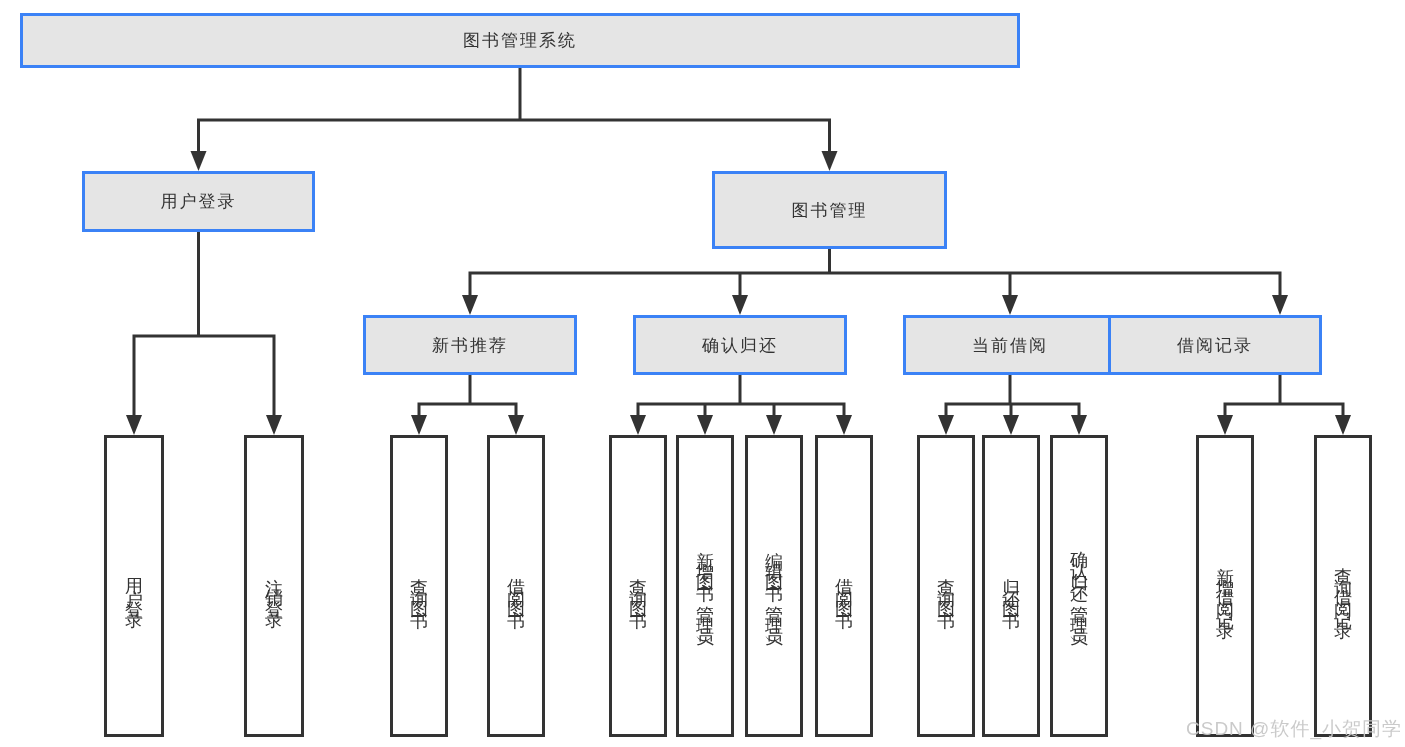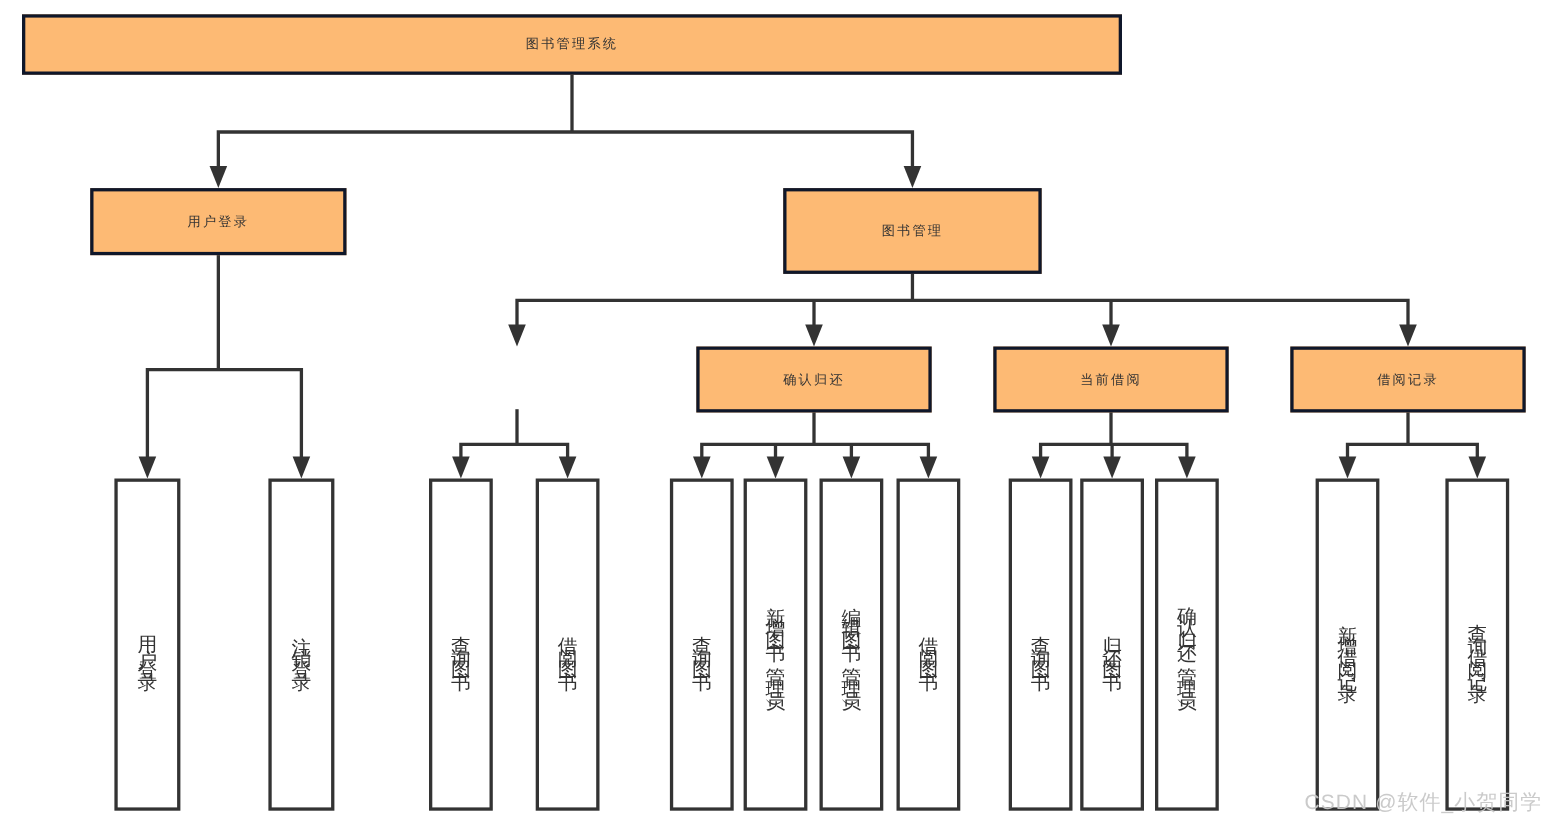--- a/index.html
+++ b/index.html
@@ -15,26 +15,26 @@
     background: #ffffff;
     overflow: hidden;
   }
   #connectors {
     position: absolute;
     left: 0; top: 0;
   }
   .hbox {
     position: absolute;
     box-sizing: border-box;
-    background: #fdba74;
-    border: 3px solid #0f172a;
+    background: #e5e5e5;
+    border: 3px solid #3b82f6;
     display: flex;
     align-items: center;
     justify-content: center;
-    font-size: 12px;
+    font-size: 17px;
     letter-spacing: 2px;
     color: #333333;
   }
   .vbox {
     position: absolute;
     box-sizing: border-box;
     top: 435px;
     width: 58px;
     height: 302px;
     background: #ffffff;
@@ -128,23 +128,24 @@
       <polygon points="1217,415 1233,415 1225,435"></polygon>
       <polygon points="1335,415 1351,415 1343,435"></polygon>
     </g>
   </svg>
 
   <div id="root-box" class="hbox">图书管理系统</div>
 
   <div class="hbox" style="left:82px; top:171px; width:233px; height:61px;">用户登录</div>
   <div class="hbox" style="left:712px; top:171px; width:235px; height:78px;">图书管理</div>
 
+  <div class="hbox" style="left:363px; top:315px; width:214px; height:60px;">新书推荐</div>
   <div class="hbox" style="left:633px; top:315px; width:214px; height:60px;">确认归还</div>
   <div class="hbox" style="left:903px; top:315px; width:214px; height:60px;">当前借阅</div>
-  <div class="hbox" style="left:1173px; top:315px; width:214px; height:60px;">借阅记录</div>
+  <div class="hbox" style="left:1108px; top:315px; width:214px; height:60px;">借阅记录</div>
 
   <div class="vbox" style="left:104px; width:60px;">
     <span>用户登录</span>
   </div>
   <div class="vbox" style="left:244px; width:60px;">
     <span>注销登录</span>
   </div>
 
   <div class="vbox" style="left:390px;">
     <span>查询图书</span>

